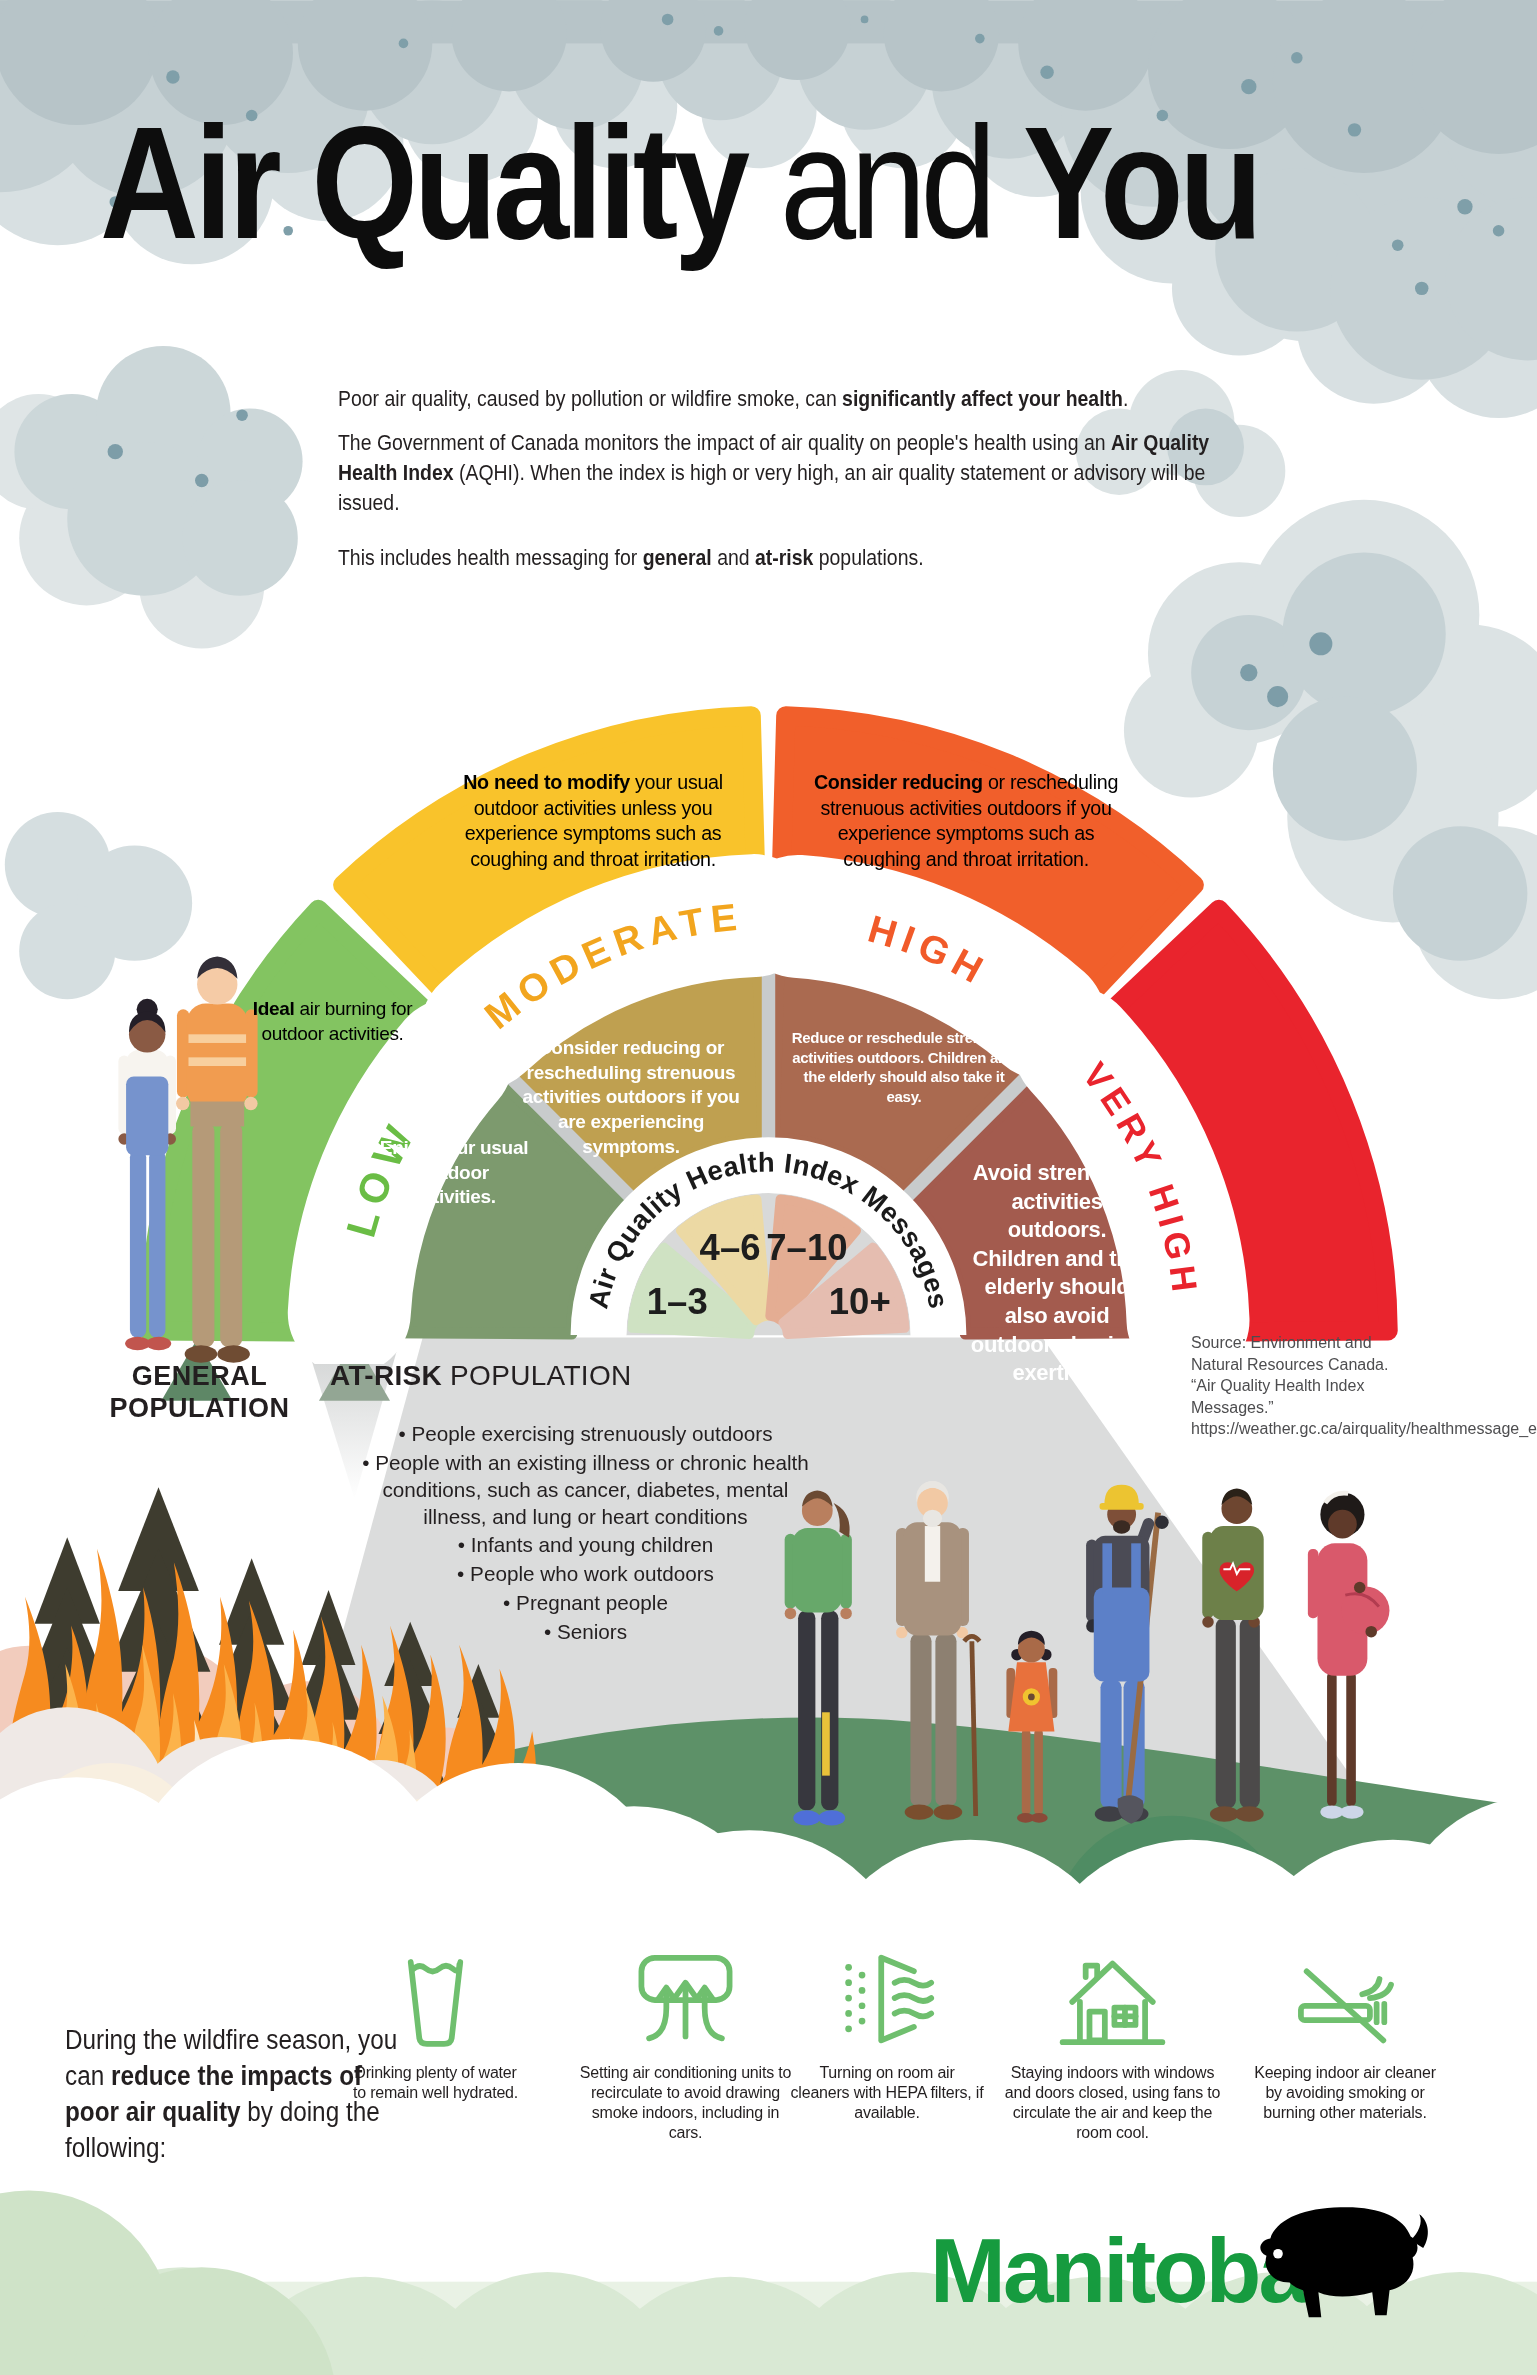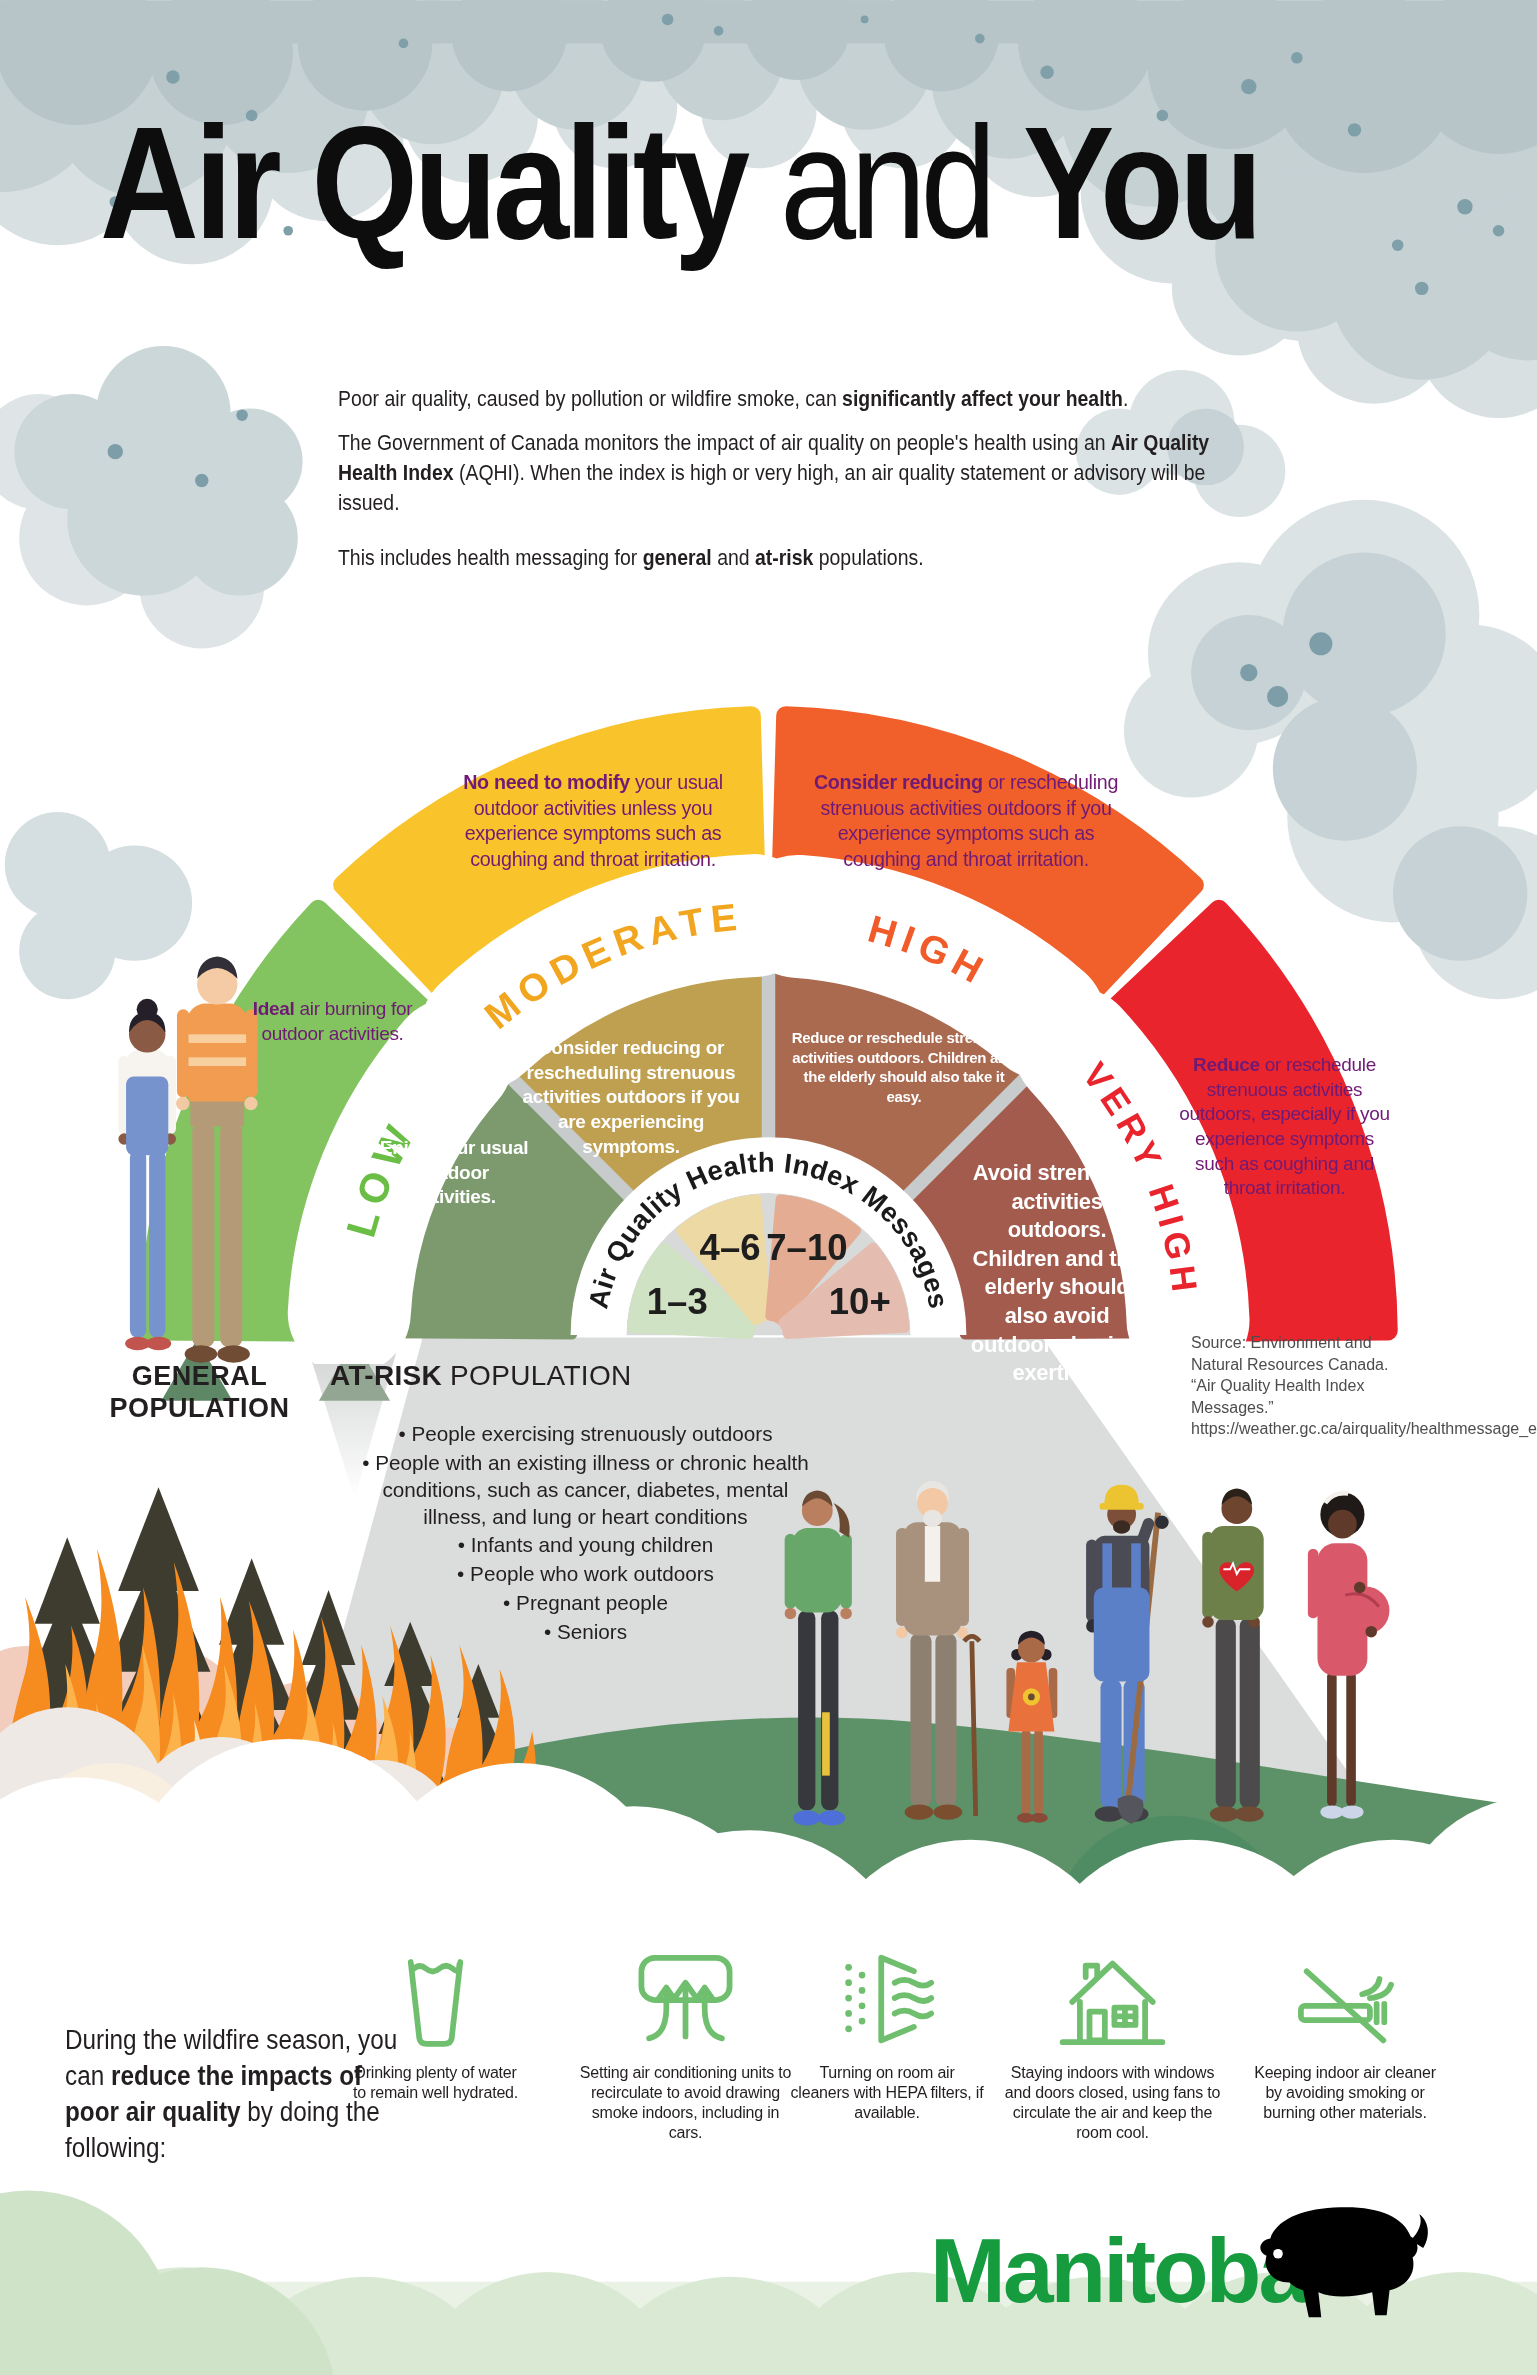--- a/index.html
+++ b/index.html
@@ -13,21 +13,21 @@
   #title .thin{font-weight:400;letter-spacing:-6.7px;}
   
   #intro{left:338px;top:384px;width:1114px;font-size:21.6px;line-height:1.38;
          transform:scaleX(0.9);transform-origin:left top;}
   #intro p{margin:0 0 14.4px 0;}
   #intro .p2{max-width:980px;}
   #intro .gap{margin-top:25px;}
   b{font-weight:bold;}
   
   .seg-text{text-align:center;line-height:1.3;letter-spacing:-0.3px;}
-  .seg-black{color:#701a75;}
+  .seg-black{color:#000000;}
   .seg-white{color:#ffffff;font-weight:bold;}
   #txt-low-outer{left:234px;top:997px;width:197px;font-size:19px;}
   #txt-moderate-outer{left:448px;top:770px;width:290px;font-size:19.7px;}
   #txt-high-outer{left:813px;top:770px;width:306px;font-size:19.7px;}
   #txt-veryhigh-outer{left:1174px;top:1053px;width:221px;font-size:19px;}
   #txt-low-inner{left:377px;top:1136px;width:154px;font-size:19px;}
   #txt-moderate-inner{left:511px;top:1036px;width:240px;font-size:19px;}
   #txt-high-inner{left:786px;top:1028px;width:236px;font-size:15px;}
   #txt-veryhigh-inner{left:965px;top:1159px;width:184px;font-size:22px;}
   
@@ -510,22 +510,20 @@
     <p class="p2"><span>The Government of Canada monitors the impact of air quality on people's health using an </span><b>Air Quality Health Index</b><span> (AQHI). When the index is high or very high, an air quality statement or advisory will be issued.</span></p>
     <p class="gap"><span>This includes health messaging for </span><b>general</b><span> and </span><b>at-risk</b><span> populations.</span></p>
   </div>
 
   <div class="abs seg-text seg-black" id="txt-low-outer">
     <b>Ideal</b><span> air burning for outdoor activities.</span></div>
   <div class="abs seg-text seg-black" id="txt-moderate-outer">
     <b>No need to modify</b><span> your usual outdoor activities unless you experience symptoms such as coughing and throat irritation.</span></div>
   <div class="abs seg-text seg-black" id="txt-high-outer">
     <b>Consider reducing</b><span> or rescheduling strenuous activities outdoors if you experience symptoms such as coughing and throat irritation.</span></div>
-  <div class="abs seg-text seg-black" id="txt-veryhigh-outer">
-    <b>Reduce</b><span> or reschedule strenuous activities outdoors, especially if you experience symptoms such as coughing and throat irritation.</span></div>
   <div class="abs seg-text seg-white" id="txt-low-inner">Enjoy your usual outdoor activities.</div>
   <div class="abs seg-text seg-white" id="txt-moderate-inner">Consider reducing or rescheduling strenuous activities outdoors if you are experiencing symptoms.</div>
   <div class="abs seg-text seg-white" id="txt-high-inner">Reduce or reschedule strenuous activities outdoors. Children and the elderly should also take it easy.</div>
   <div class="abs seg-text seg-white" id="txt-veryhigh-inner">Avoid strenuous activities outdoors. Children and the elderly should also avoid outdoor physical exertion.</div>
 
   <div class="abs" id="general-label">
     <div>GENERAL</div>
     <div>POPULATION</div>
   </div>
   <div class="abs" id="atrisk-head">

